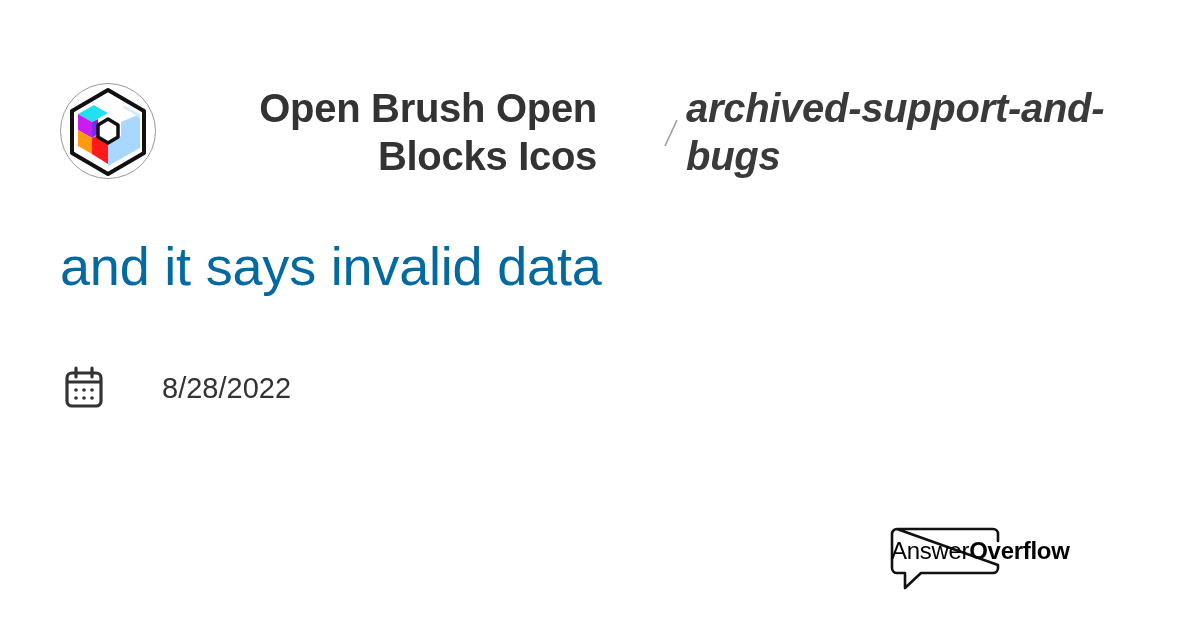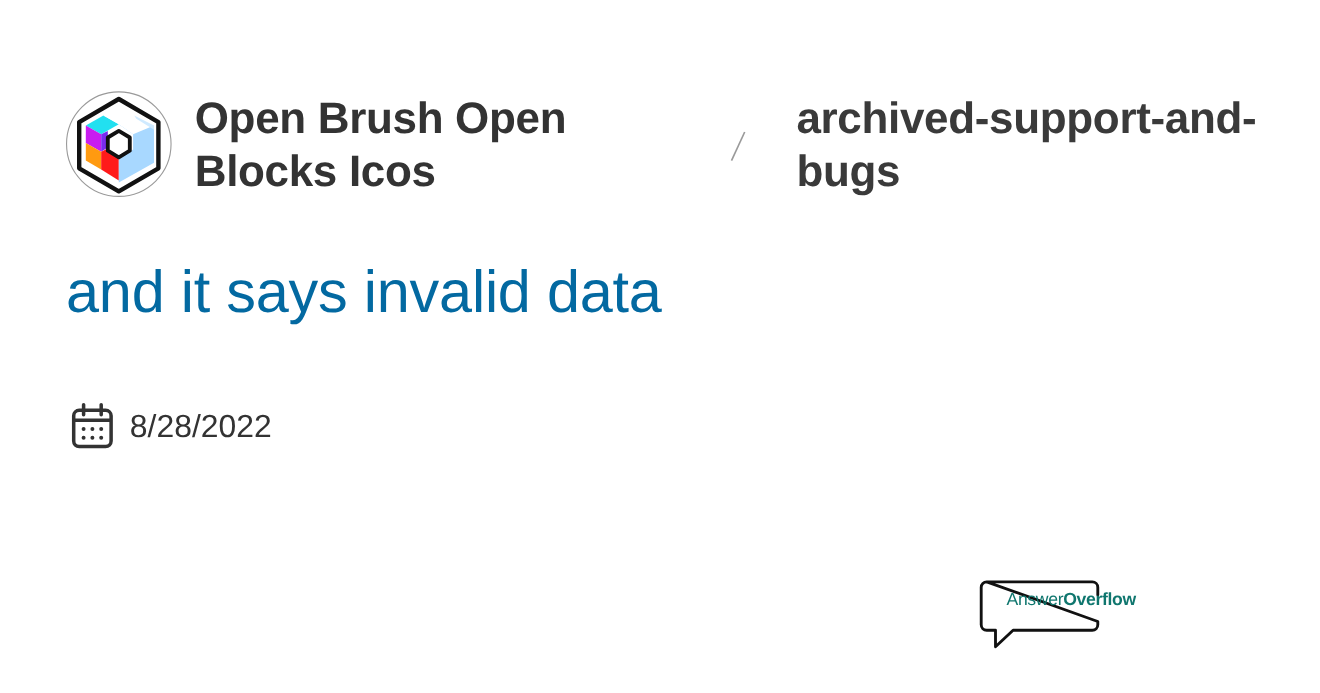--- a/index.html
+++ b/index.html
@@ -9,45 +9,47 @@
     }
     .server-icon {
       position: absolute; left: 60px; top: 83px; width: 96px; height: 96px;
       border-radius: 50%; border: 1px solid #9a9a9a; box-sizing: border-box;
       background: #fff; overflow: hidden;
     }
     .server-name {
       position: absolute; left: 177px; top: 84px; width: 420px;
       font-size: 40px; font-weight: 700; color: #333333; line-height: 48px;
       letter-spacing: -0.3px;
+      text-align: right;
     }
     .separator {
       position: absolute; left: 662px; top: 118px; width: 18px; height: 30px;
     }
     .channel-name {
-      position: absolute; left: 724px; top: 84px; width: 470px;
+      position: absolute; left: 686px; top: 84px; width: 470px;
       font-size: 40px; font-weight: 700; color: #3a3a3a; line-height: 48px;
       letter-spacing: -0.3px;
+      font-style: italic;
     }
     .title {
       position: absolute; left: 60px; top: 234px;
       font-size: 54px; font-weight: 400; color: #0369a1; line-height: 64px;
       letter-spacing: -0.2px;
     }
     .date-row {
-      position: absolute; left: 64px; top: 366px; display: flex; align-items: center;
+      position: absolute; left: 64px; top: 366px; display: flex; align-items: center; gap: 44px;
     }
     .date-text {
       margin-left: 14px; font-size: 29px; color: #333333;
     }
     .brand {
       position: absolute; left: 889px; top: 527px; width: 230px; height: 64px;
     }
     .brand-text {
-      position: absolute; left: 26px; top: 10px; font-size: 16px; color: #0f766e;
+      position: absolute; left: 2px; top: 10px; font-size: 24px; color: #000000;
       white-space: nowrap; letter-spacing: -0.3px;
     }
     .brand-text .bold { font-weight: 700; }
   </style>
 </head>
 <body>
 
 <div class="server-icon">
   <svg width="94" height="94" viewBox="0 0 94 94">
 

